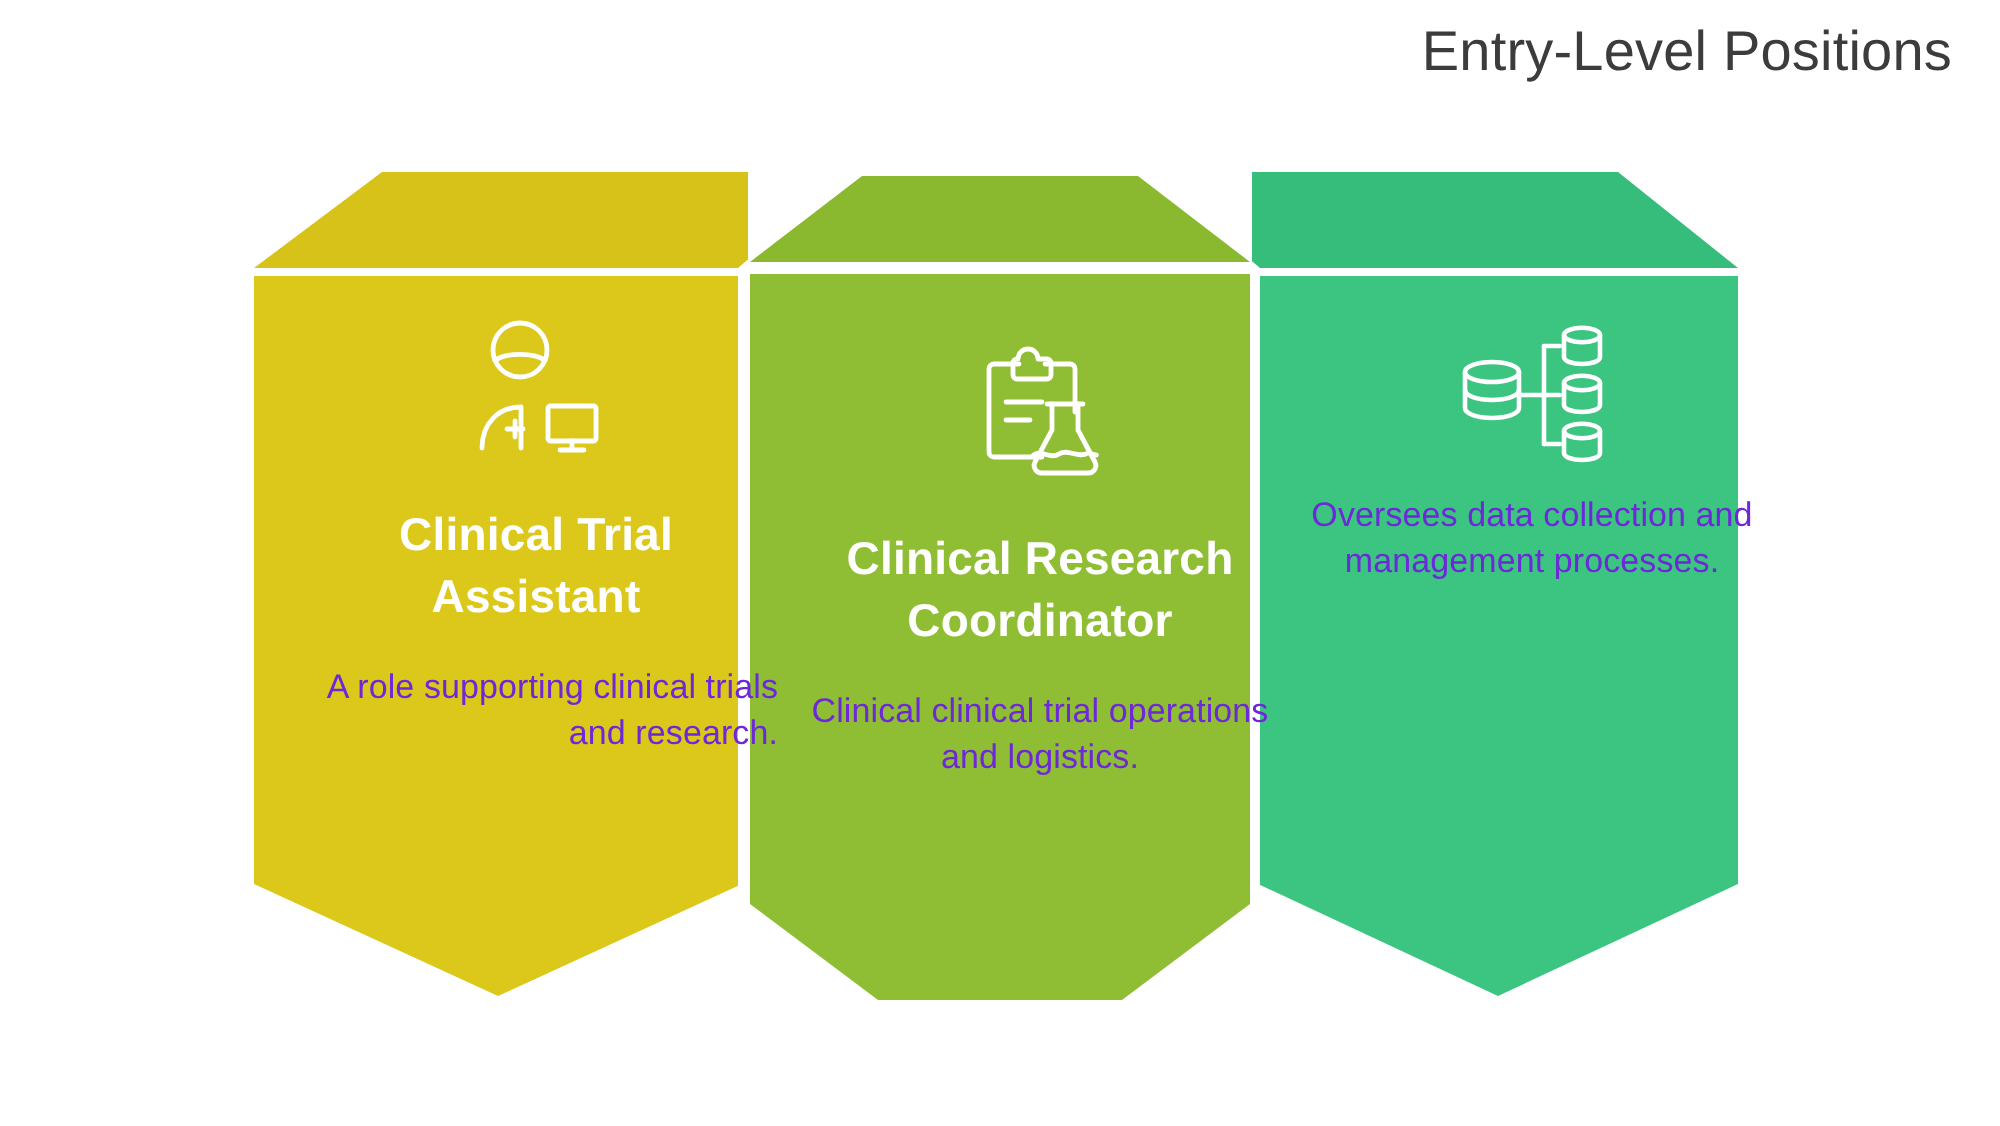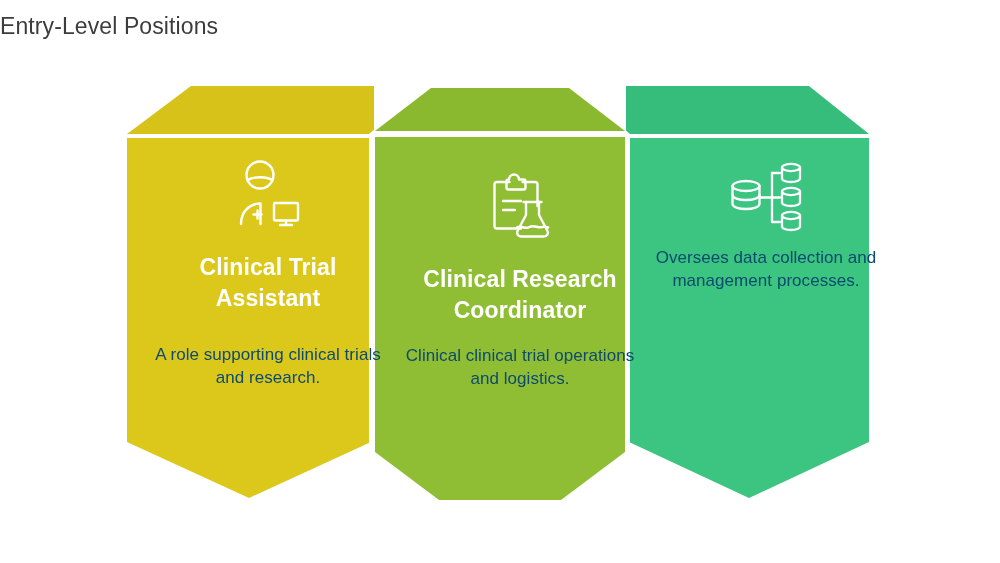--- a/index.html
+++ b/index.html
@@ -20,22 +20,22 @@
     width: 1000px;
     height: 563px;
     background: #ffffff;
   }
 
   #page-title {
     position: absolute;
     top: 11px;
     left: 0;
     width: 976px;
-    text-align: left;
-    font-size: 23px;
+    text-align: right;
+    font-size: 28px;
     font-weight: 400;
     color: #3c3c3c;
     letter-spacing: 0.1px;
     line-height: 30px;
   }
 
   #banners {
     position: absolute;
     top: 0;
     left: 0;
@@ -69,33 +69,33 @@
     line-height: 30.5px;
     color: #ffffff;
     margin: 0;
     letter-spacing: 0.1px;
   }
 
   .card-desc {
     font-size: 17px;
     font-weight: 400;
     line-height: 23px;
-    color: #0c4a6e;
+    color: #6d28d9;
     margin: 0;
     letter-spacing: 0.05px;
   }
 
   
   #card-1-content {
     left: 127px;
     top: 156px;
     width: 242px;
   }
   #card-1-content .card-title { margin-top: 18px; }
-  #card-1-content .card-desc  { margin-top: 30px; }
+  #card-1-content .card-desc  { margin-top: 19px; text-align: right; }
 
   
   #card-2-content {
     left: 378px;
     top: 170px;
     width: 244px;
   }
   #card-2-content .card-title { margin-top: 16px; }
   #card-2-content .card-desc  { margin-top: 19px; }
 

